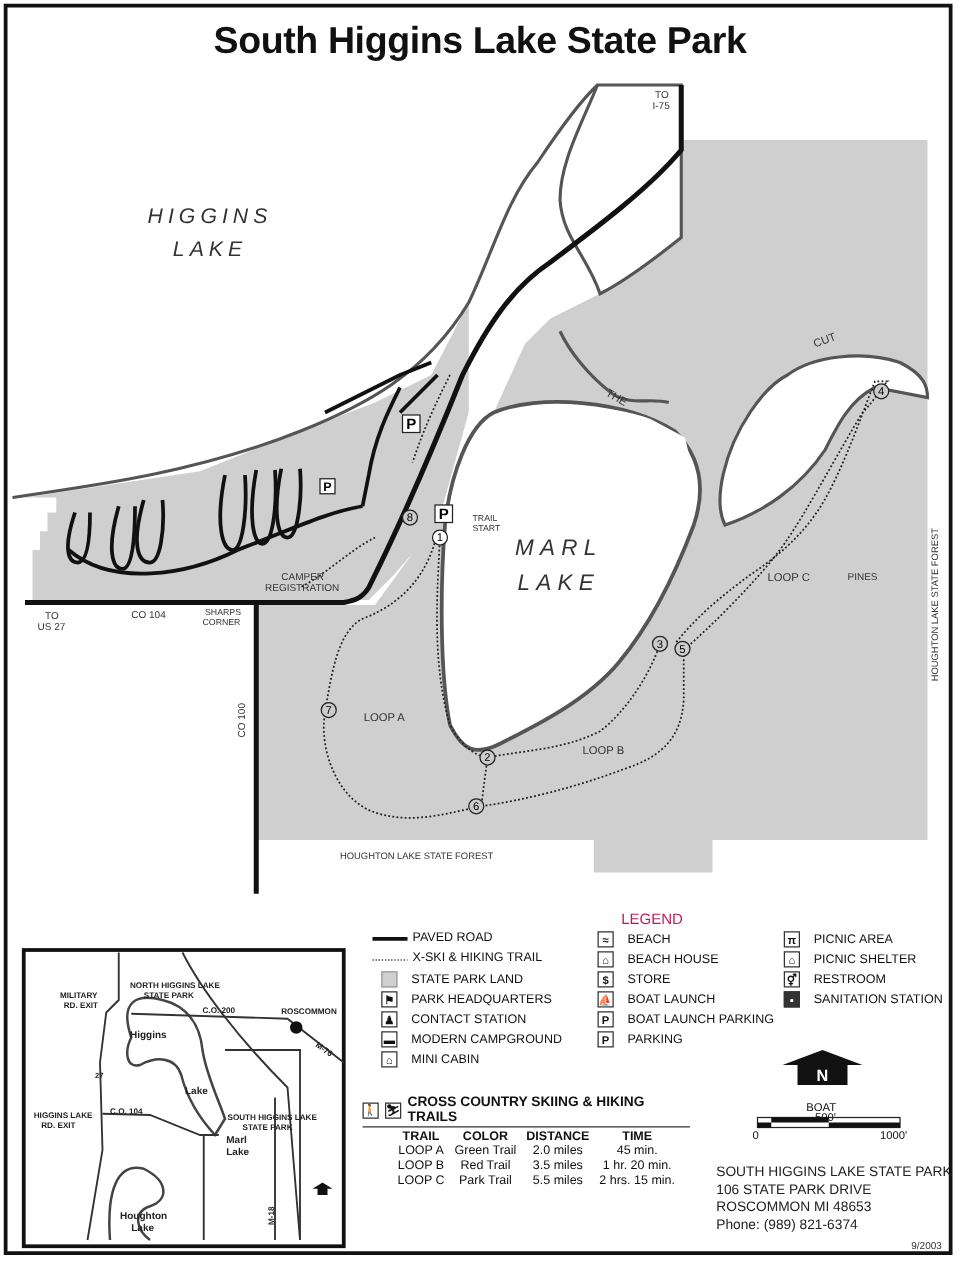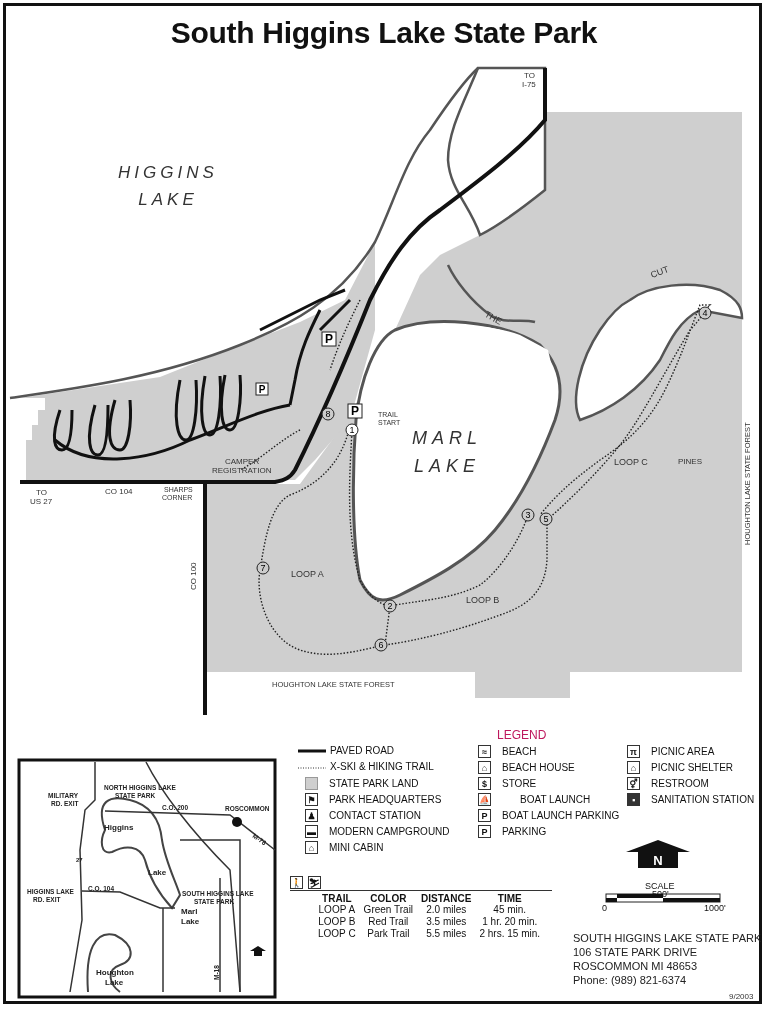--- a/index.html
+++ b/index.html
@@ -246,21 +246,21 @@
   <div class="leg-item" style="left:478px;top:761px;">
       <span class="ico">⌂</span>
       <span style="margin-left:5px">BEACH HOUSE</span>
     </div>
   <div class="leg-item" style="left:478px;top:777px;">
       <span class="ico">$</span>
       <span style="margin-left:5px">STORE</span>
     </div>
   <div class="leg-item" style="left:478px;top:793px;">
       <span class="ico">⛵</span>
-      <span style="margin-left:23px">BOAT LAUNCH</span>
+      <span style="margin-left:5px">BOAT LAUNCH</span>
     </div>
   <div class="leg-item" style="left:478px;top:809px;">
       <span class="ico">P</span>
       <span style="margin-left:5px">BOAT LAUNCH PARKING</span>
     </div>
   <div class="leg-item" style="left:478px;top:825px;">
       <span class="ico">P</span>
       <span style="margin-left:5px">PARKING</span>
     </div>
 </div>
@@ -281,20 +281,21 @@
   <div class="leg-item" style="left:627px;top:793px;">
       <span class="ico" style="background:#333;color:#fff">▪</span>
       <span style="margin-left:5px">SANITATION STATION</span>
     </div>
 </div>
 
 <div class="trails">
   <div class="trails-head">
     <span class="ico">🚶</span>
     <span class="ico">⛷</span>
+    <span>CROSS COUNTRY SKIING &amp; HIKING TRAILS</span>
   </div>
   <table class="tt">
     <thead>
       <tr>
         <th>TRAIL</th>
         <th>COLOR</th>
         <th>DISTANCE</th>
         <th>TIME</th>
       </tr>
     </thead>
@@ -315,21 +316,21 @@
         <td>LOOP C</td>
         <td>Park Trail</td>
         <td>5.5 miles</td>
         <td>2 hrs. 15 min.</td>
       </tr>
     </tbody>
   </table>
 </div>
 
 <div class="scale">
-  <div style="position:absolute;left:45px;top:0;">SCALE</div>
+  <div style="position:absolute;left:45px;top:0;">BOAT</div>
   <div style="position:absolute;left:2px;top:22px;">0</div>
   <div style="position:absolute;left:52px;top:8px;">500'</div>
   <div style="position:absolute;left:104px;top:22px;">1000'</div>
 </div>
 
 <div class="address">
   <div>SOUTH HIGGINS LAKE STATE PARK</div>
   <div>106 STATE PARK DRIVE</div>
   <div>ROSCOMMON MI 48653</div>
   <div>Phone: (989) 821-6374</div>

